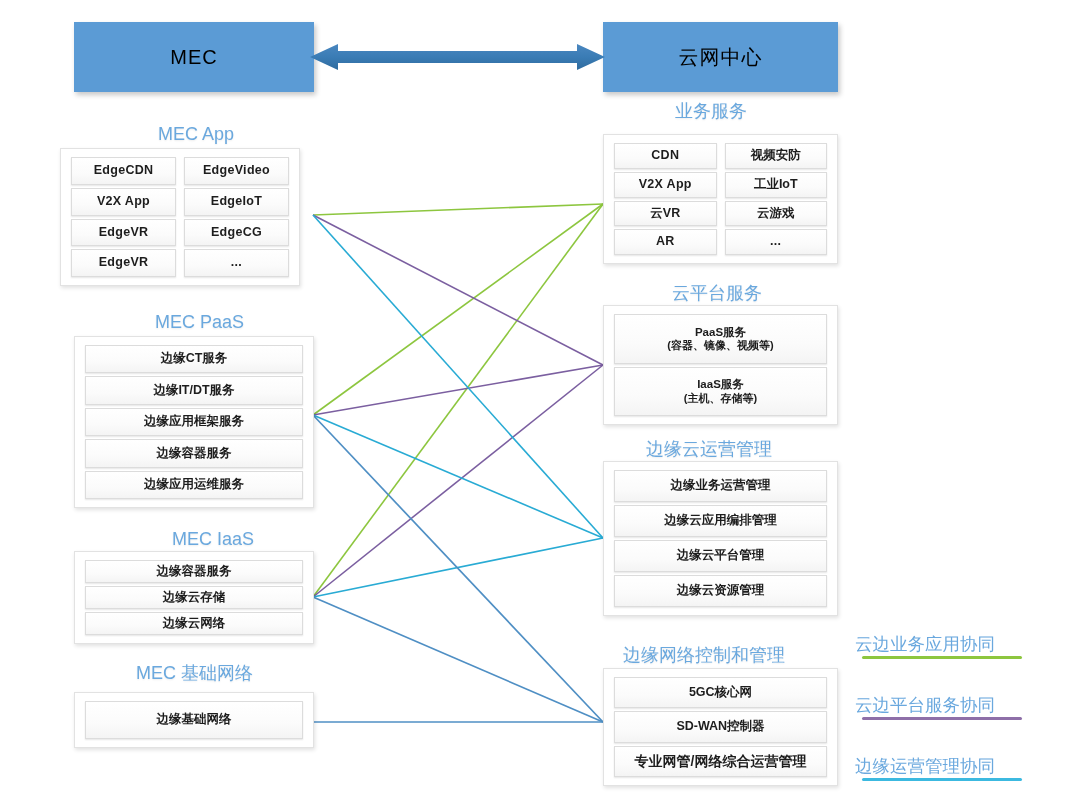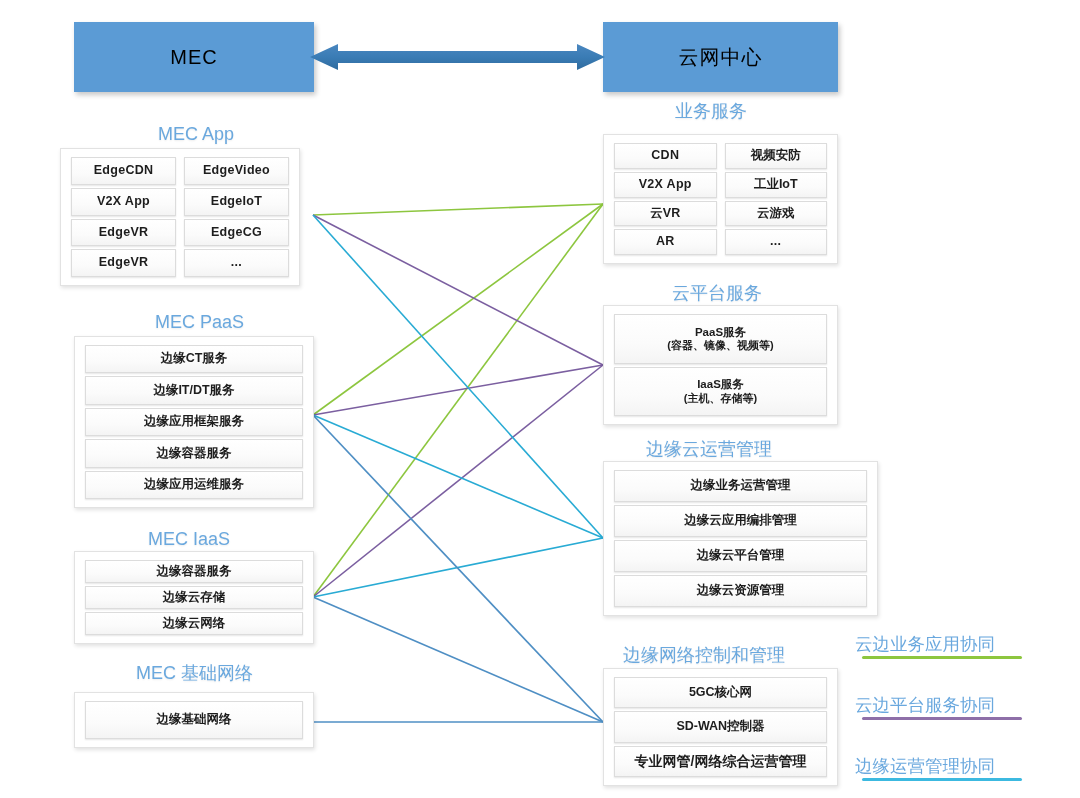--- a/index.html
+++ b/index.html
@@ -131,21 +131,21 @@
   <div class="panel" id="p-mec-paas" style="left:74px;top:336px;width:240px;height:172px;">
     <div class="rows" id="g-mec-paas">
         <div class="cell">边缘CT服务</div>
         <div class="cell">边缘IT/DT服务</div>
         <div class="cell">边缘应用框架服务</div>
         <div class="cell">边缘容器服务</div>
         <div class="cell">边缘应用运维服务</div>
       </div>
   </div>
 
-  <div class="grp-title" style="left:148px;top:529px;">MEC IaaS</div>
+  <div class="grp-title" style="left:172px;top:529px;">MEC IaaS</div>
   <div class="panel" id="p-mec-iaas" style="left:74px;top:551px;width:240px;height:93px;">
     <div class="rows" id="g-mec-iaas">
         <div class="cell">边缘容器服务</div>
         <div class="cell">边缘云存储</div>
         <div class="cell">边缘云网络</div>
       </div>
   </div>
 
   <div class="grp-title" style="left:136px;top:661px;">MEC 基础网络</div>
   <div class="panel" id="p-mec-base" style="left:74px;top:692px;width:240px;height:56px;">
@@ -176,21 +176,21 @@
           <span class="l2">(容器、镜像、视频等)</span>
         </div>
         <div class="cell two-line">
           <span>IaaS服务</span>
           <span class="l2">(主机、存储等)</span>
         </div>
       </div>
   </div>
 
   <div class="grp-title" style="left:646px;top:437px;">边缘云运营管理</div>
-  <div class="panel" id="p-eco" style="left:603px;top:461px;width:275px;height:155px;">
+  <div class="panel" id="p-eco" style="left:603px;top:461px;width:235px;height:155px;">
     <div class="rows" id="g-eco">
         <div class="cell">边缘业务运营管理</div>
         <div class="cell">边缘云应用编排管理</div>
         <div class="cell">边缘云平台管理</div>
         <div class="cell">边缘云资源管理</div>
       </div>
   </div>
 
   <div class="grp-title" style="left:623px;top:643px;">边缘网络控制和管理</div>
   <div class="panel" id="p-enc" style="left:603px;top:668px;width:235px;height:118px;">

